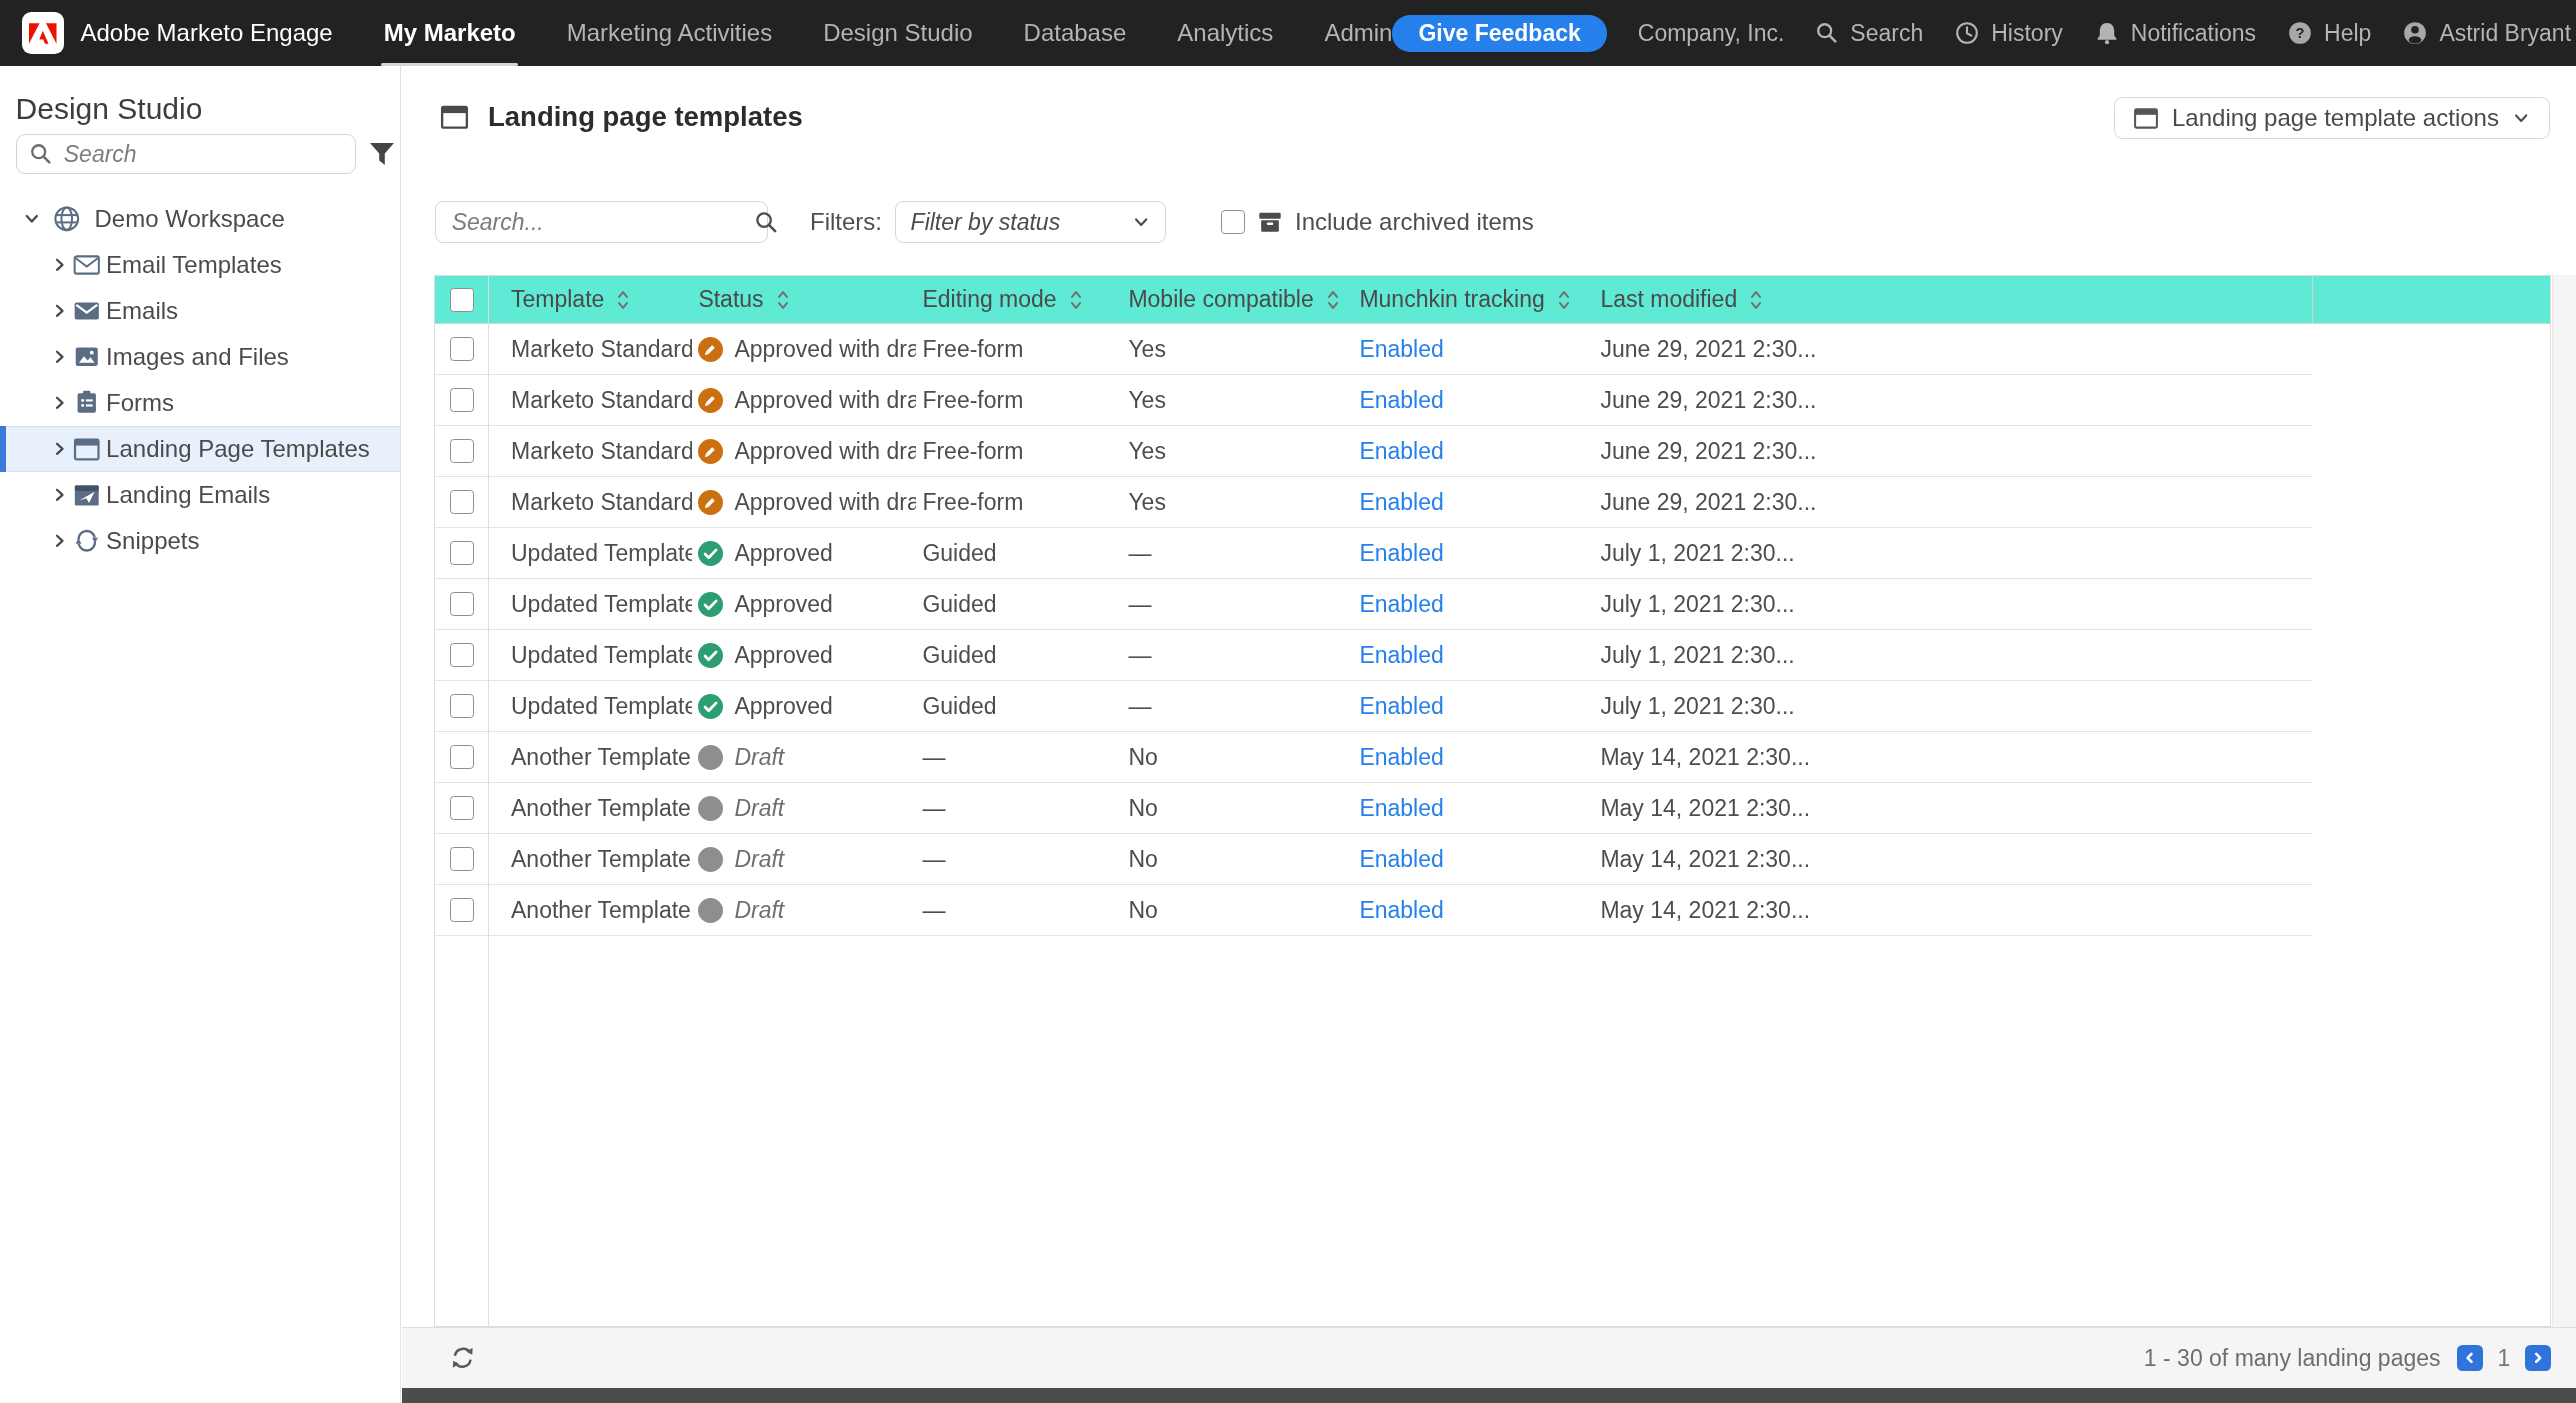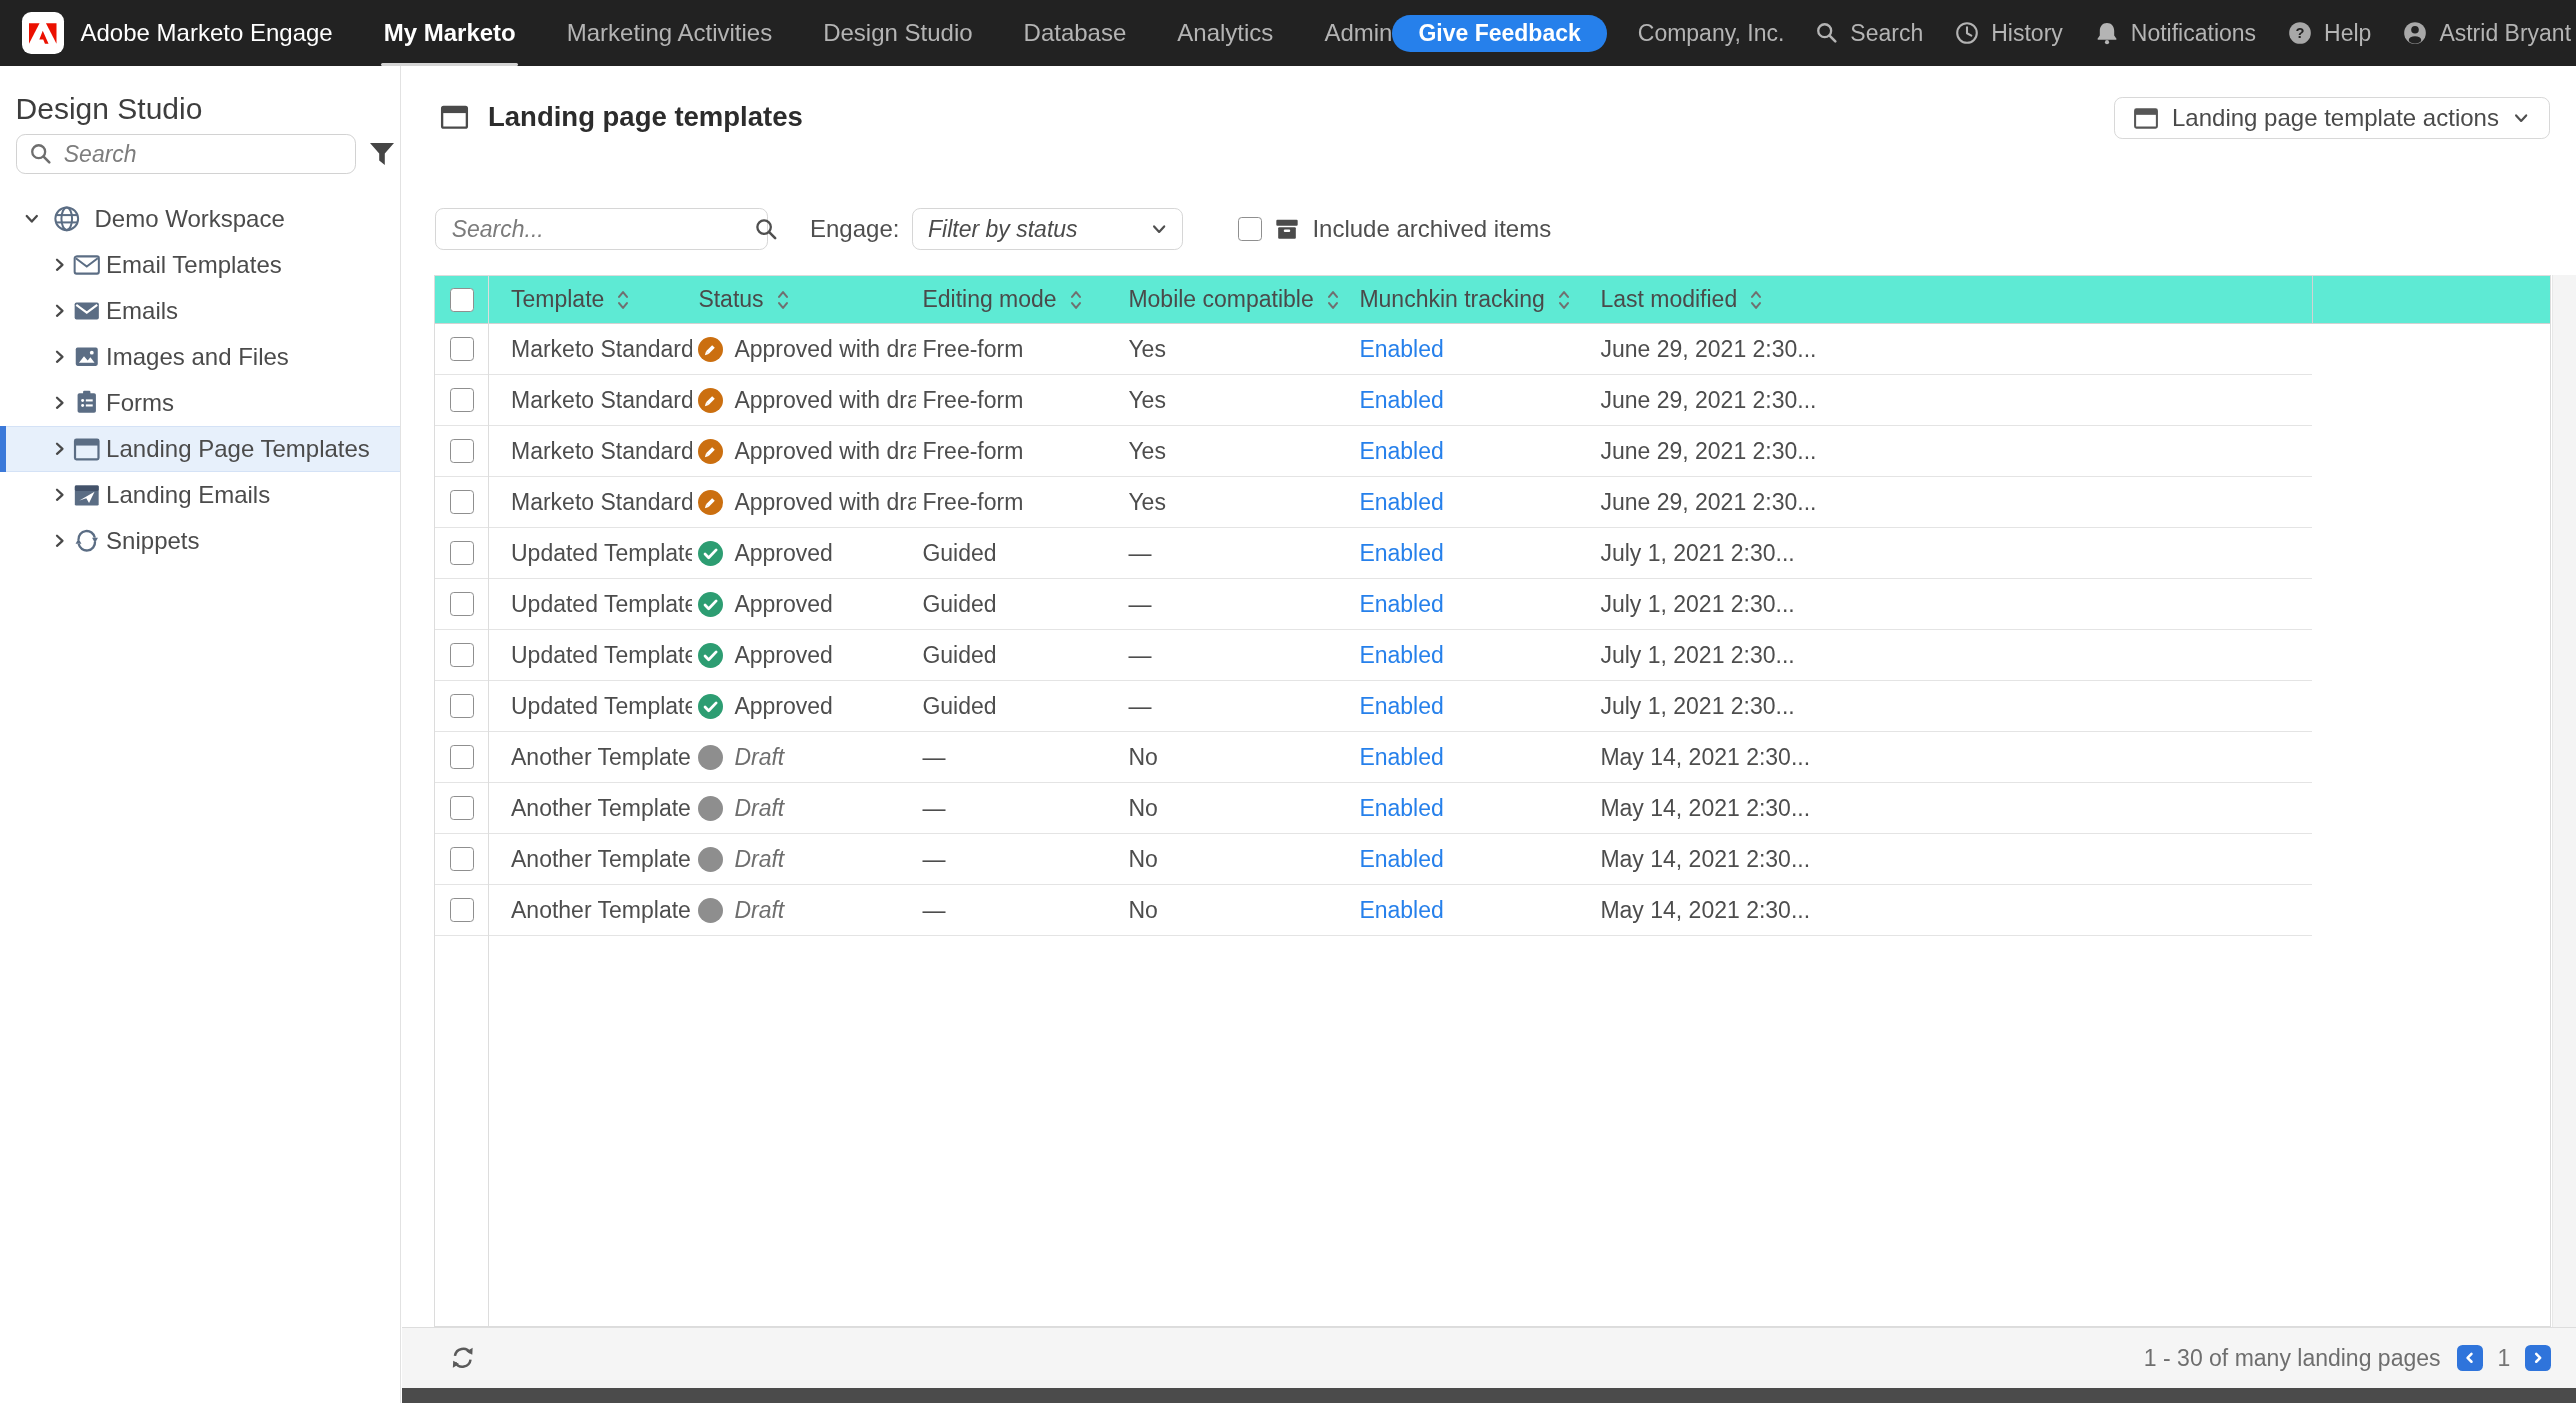--- a/index.html
+++ b/index.html
@@ -42,21 +42,21 @@
   .ticon{width:27.5px;display:flex;justify-content:center;color:#5b6d84;flex:none;}
 
   
   .content{position:absolute;top:66px;left:402px;right:0;bottom:0;background:#fff;}
   .page-head{position:absolute;top:35px;left:38px;display:flex;align-items:center;gap:19px;color:#4a4a4a;}
   .page-title{font-size:27.5px;font-weight:700;color:#2c2c2c;white-space:nowrap;}
   .actions-btn{position:absolute;top:31px;right:26.5px;height:42px;border:1.8px solid #d8d8d8;border-radius:8.2px;
                background:#fff;display:flex;align-items:center;gap:13px;padding:0 18.3px;font-size:24px;
                color:#4a4a4a;cursor:pointer;font-family:inherit;white-space:nowrap;}
 
-  .filters-row{position:absolute;top:142px;left:33px;display:flex;align-items:center;}
+  .filters-row{position:absolute;top:135px;left:33px;display:flex;align-items:center;}
   .list-search{width:333px;height:42px;border:1.8px solid #d6d6d6;border-radius:8.2px;display:flex;
                align-items:center;padding:0 13.7px;background:#fff;}
   .list-search input{border:none;outline:none;flex:1;font-size:23px;font-style:italic;color:#555;
                      font-family:inherit;background:transparent;}
   .list-search input::placeholder{color:#7b7b7b;font-style:italic;}
   .filters-label{margin-left:42px;font-size:24px;color:#4f4f4f;}
   .status-dd{margin-left:13px;width:271px;height:42px;border:1.8px solid #d6d6d6;border-radius:8.2px;
              display:flex;align-items:center;justify-content:space-between;padding:0 14.6px;
              font-size:23px;font-style:italic;color:#4b4b4b;background:#fff;cursor:pointer;}
   .archived-group{display:flex;align-items:center;margin-left:55px;gap:12px;}
@@ -354,21 +354,21 @@
     <div class="filters-row">
       <div class="list-search">
         <input type="text" placeholder="Search..." style="">
         <span>
             <svg width="25" height="25" viewBox="0 0 26 26">
               <circle cx="10.5" cy="10.5" r="7" fill="none" stroke="#4f4f4f" stroke-width="2.4"></circle>
               <line x1="15.8" y1="15.8" x2="22" y2="22" stroke="#4f4f4f" stroke-width="2.7" stroke-linecap="round"></line>
             </svg>
           </span>
       </div>
-      <span class="filters-label">Engage:</span>
+      <span class="filters-label">Filters:</span>
       <div class="status-dd">
         <span>Filter by status</span>
         <span>
             <svg width="18.3" height="18.3" viewBox="0 0 20 20">
               <path d="M4.5 7 L10 13 L15.5 7" fill="none" stroke="#4f4f4f" stroke-width="2.4" stroke-linecap="round" stroke-linejoin="round"></path>
             </svg>
           </span>
       </div>
       <div class="archived-group">
         <span class="checkbox"></span>

